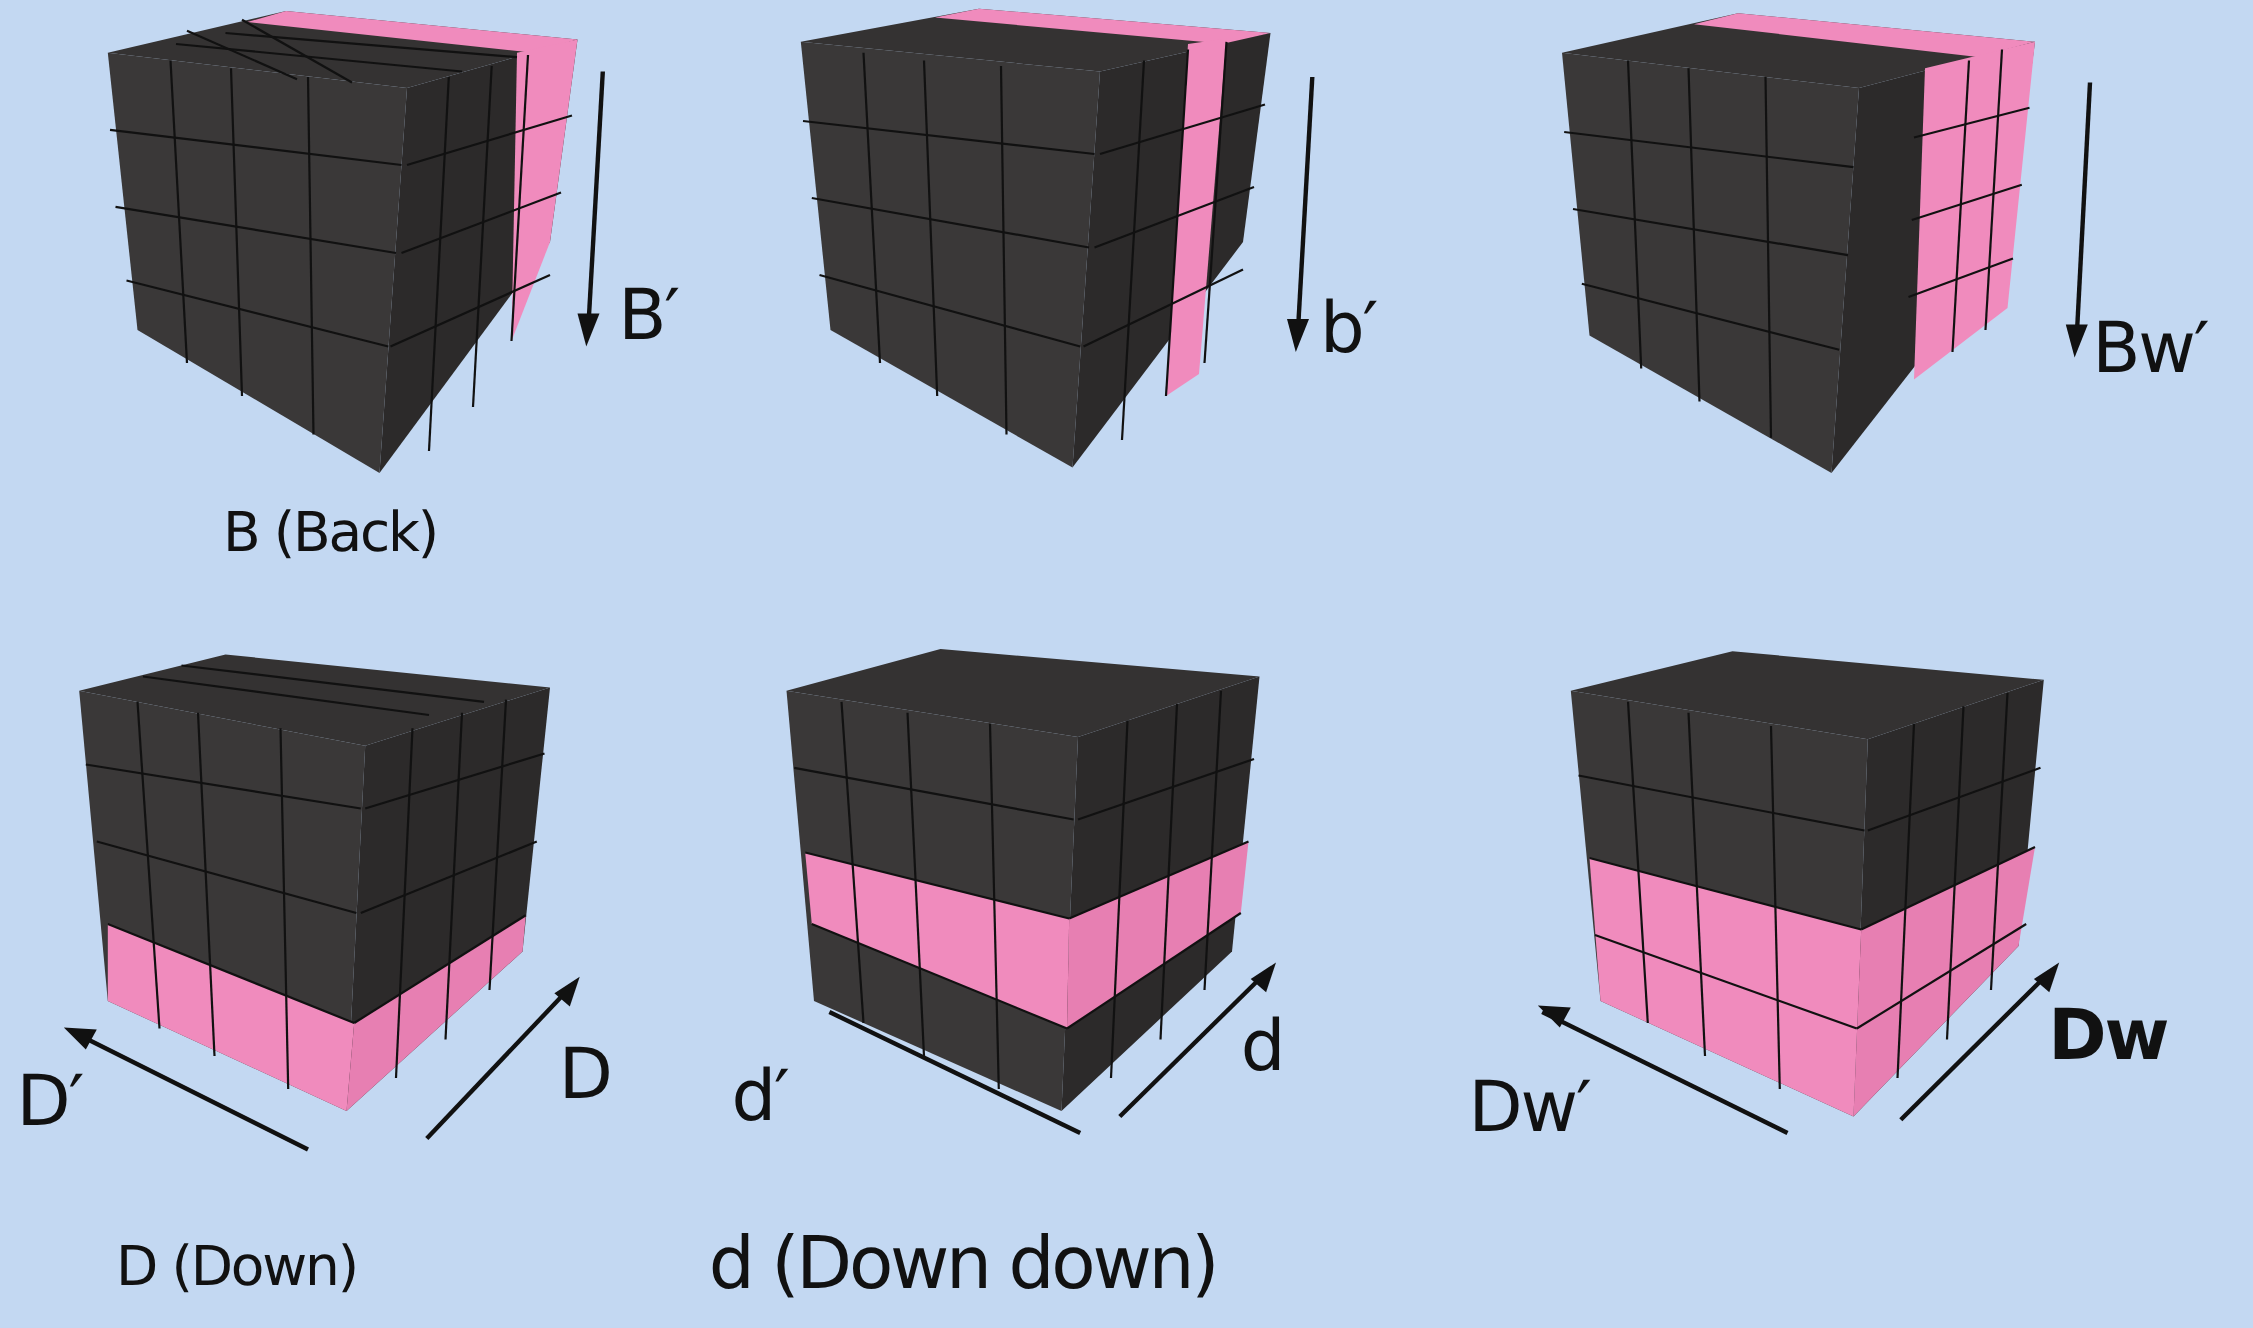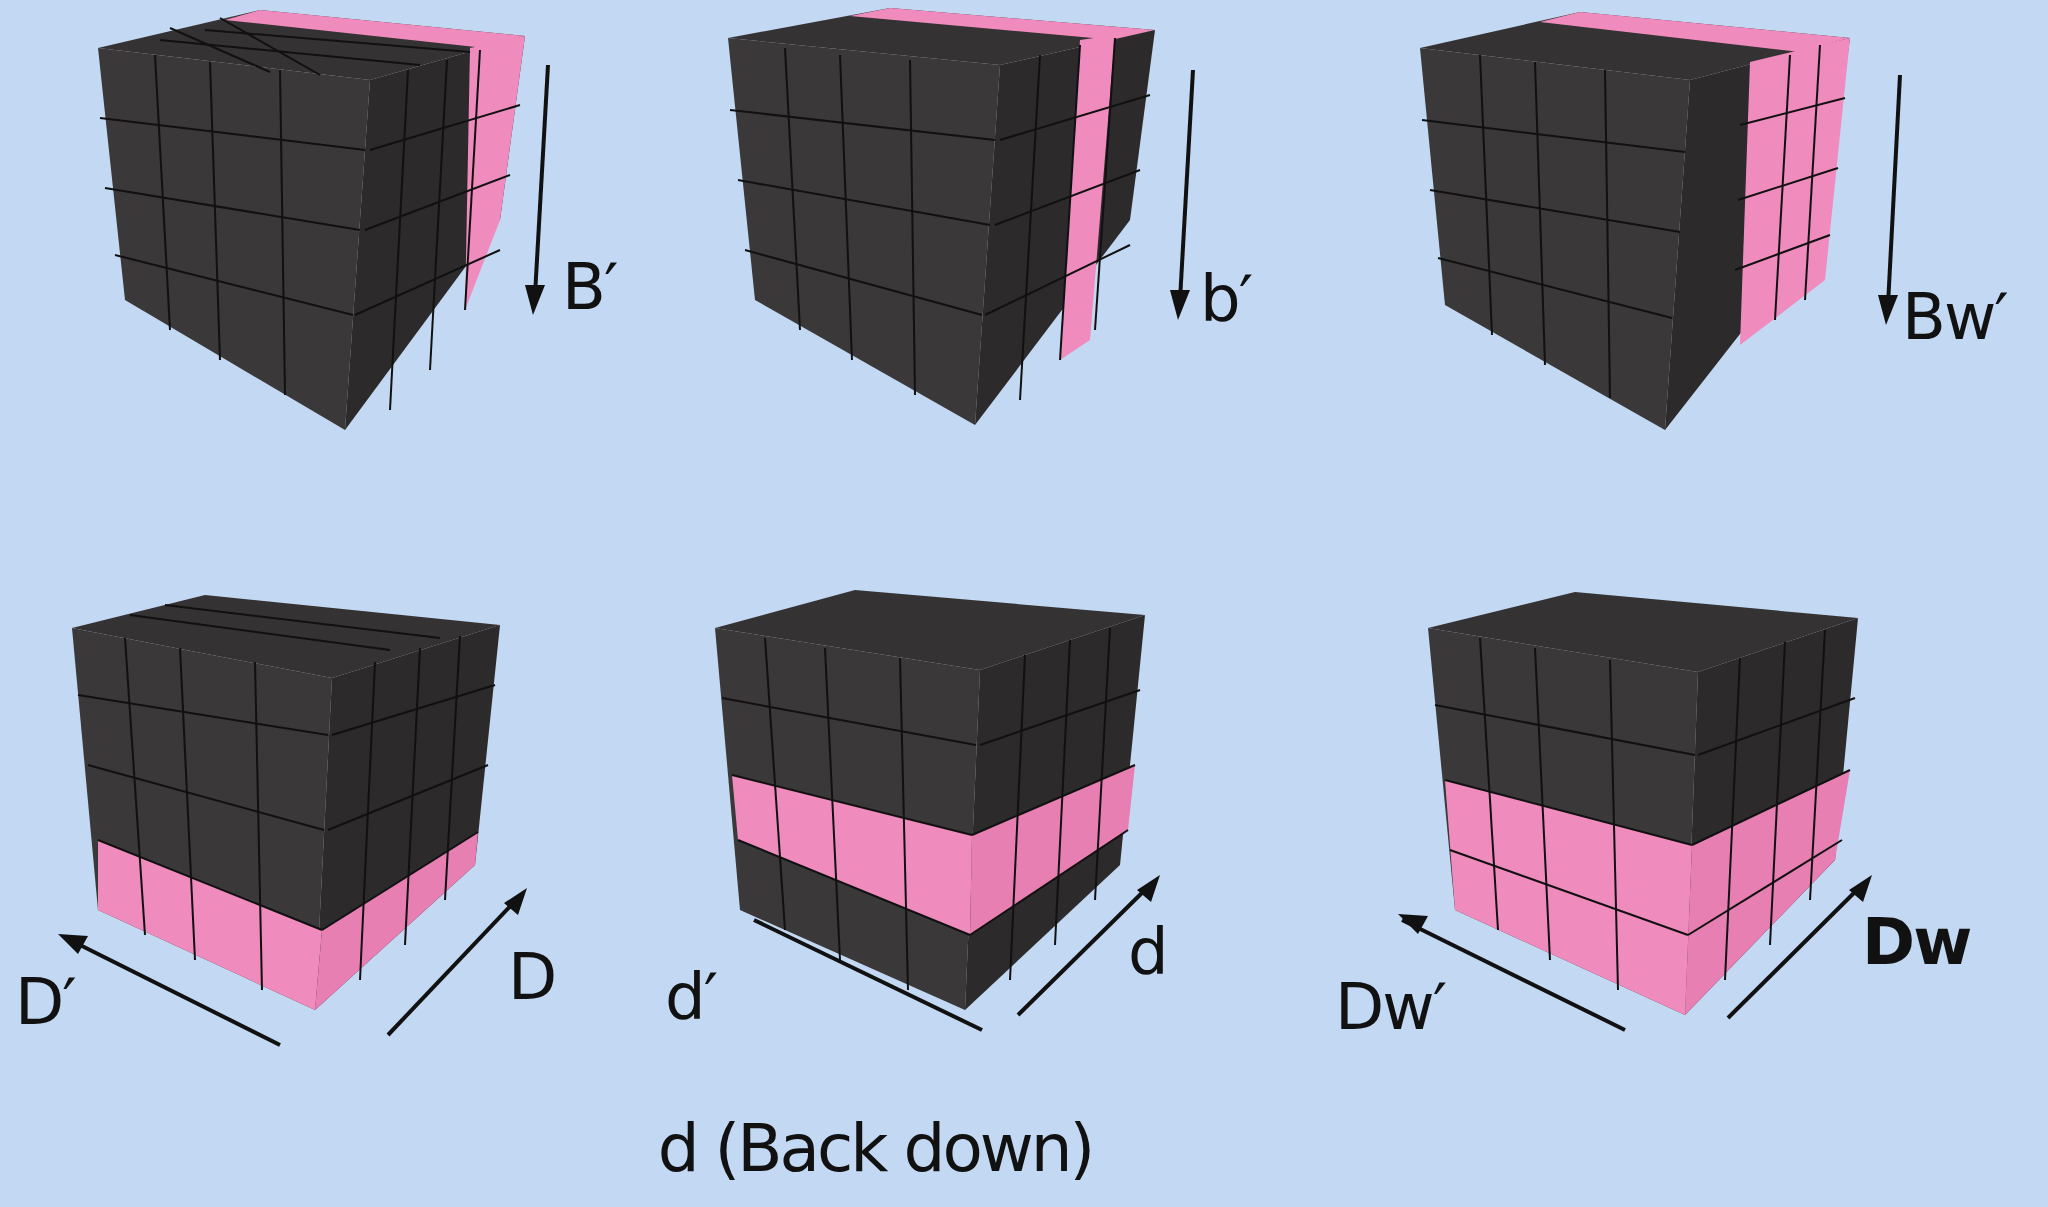--- a/index.html
+++ b/index.html
@@ -53,20 +53,21 @@
         <line x1="205" y1="30" x2="470" y2="52"></line>
       <line x1="170" y1="28" x2="270" y2="72"></line>
         <line x1="220" y1="18" x2="320" y2="75"></line>
     </g>
   </svg>
   <svg width="680" height="560">
     <line x1="548" y1="65" x2="535" y2="295" stroke="#111" stroke-width="4"></line>
     <polygon points="525,285 545,285 533,315" fill="#111"></polygon>
   </svg>
   <div class="notation" style="left:562px;top:250px;">B′</div>
+  <div class="caption" style="left:300px;top:455px;">B (Back)</div>
 </div>
 
 <div class="panel" style="left:690px;top:0;width:680px;height:560px;">
   <svg width="680" height="560">
     <polygon points="38,38 200,8 465,30 310,65" fill="#343232"></polygon>
     <polygon points="160,16 200,8 465,30 425,40" fill="#f08bbd"></polygon>
     <polygon points="38,38 310,65 285,425 65,300" fill="#3a3838"></polygon>
     <polygon points="310,65 465,30 440,220 285,425" fill="#2c2a2a"></polygon>
     <polygon points="390,40 425,35 400,340 370,360" fill="#f08bbd"></polygon>
     <g stroke="#111" stroke-width="2" fill="none">
@@ -146,20 +147,21 @@
   <svg width="680" height="637">
     <line x1="280" y1="475" x2="70" y2="370" stroke="#111" stroke-width="4"></line>
     <polygon points="58,364 88,366 78,384" fill="#111"></polygon>
   </svg>
   <svg width="680" height="637">
     <line x1="388" y1="465" x2="518" y2="328" stroke="#111" stroke-width="4"></line>
     <polygon points="527,318 518,345 504,333" fill="#111"></polygon>
   </svg>
   <div class="notation" style="left:15px;top:395px;">D′</div>
   <div class="notation" style="left:508px;top:370px;">D</div>
+  <div class="caption" style="left:215px;top:552px;">D (Down)</div>
 </div>
 
 <div class="panel" style="left:690px;top:570px;width:680px;height:637px;">
   <svg width="680" height="637">
     <polygon points="25,58 165,20 455,45 290,100" fill="#343232"></polygon>
     <polygon points="25,58 290,100 275,440 50,340" fill="#3a3838"></polygon>
     <polygon points="290,100 455,45 430,295 275,440" fill="#2c2a2a"></polygon>
     <polygon points="42,205 282,265 280,365 48,270" fill="#f08bbd"></polygon>
     <polygon points="282,265 445,195 438,260 280,365" fill="#e77fb2"></polygon>
     <g stroke="#111" stroke-width="2" fill="none">
@@ -179,21 +181,21 @@
   </svg>
   <svg width="680" height="637">
     <line x1="222" y1="460" x2="-6" y2="350" stroke="#111" stroke-width="4" transform="translate(70,0)"></line>
   </svg>
   <svg width="680" height="637">
     <line x1="328" y1="445" x2="460" y2="315" stroke="#111" stroke-width="4"></line>
     <polygon points="470,305 461,332 447,320" fill="#111"></polygon>
   </svg>
   <div class="notation" style="left:-25px;top:390px;">d′</div>
   <div class="notation" style="left:438px;top:345px;">d</div>
-  <div class="caption big" style="left:185px;top:540px;">d (Back down)</div>
+  <div class="caption big" style="left:185px;top:540px;">d (Down down)</div>
 </div>
 
 <div class="panel" style="left:1380px;top:570px;width:668px;height:637px;">
   <svg width="668" height="637">
     <polygon points="48,58 195,22 478,48 318,102" fill="#343232"></polygon>
     <polygon points="48,58 318,102 305,445 75,340" fill="#3a3838"></polygon>
     <polygon points="318,102 478,48 455,290 305,445" fill="#2c2a2a"></polygon>
     <polygon points="65,210 312,275 305,445 75,340" fill="#f08bbd"></polygon>
     <polygon points="312,275 470,200 455,290 305,445" fill="#e77fb2"></polygon>
     <g stroke="#111" stroke-width="2" fill="none">

